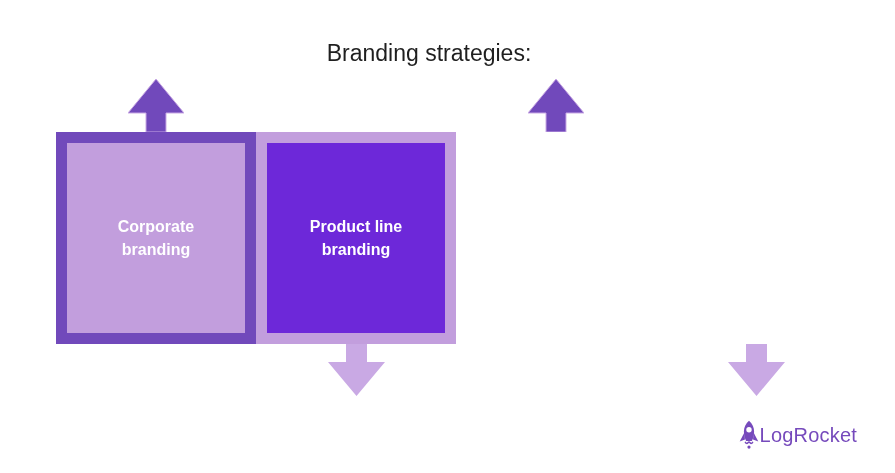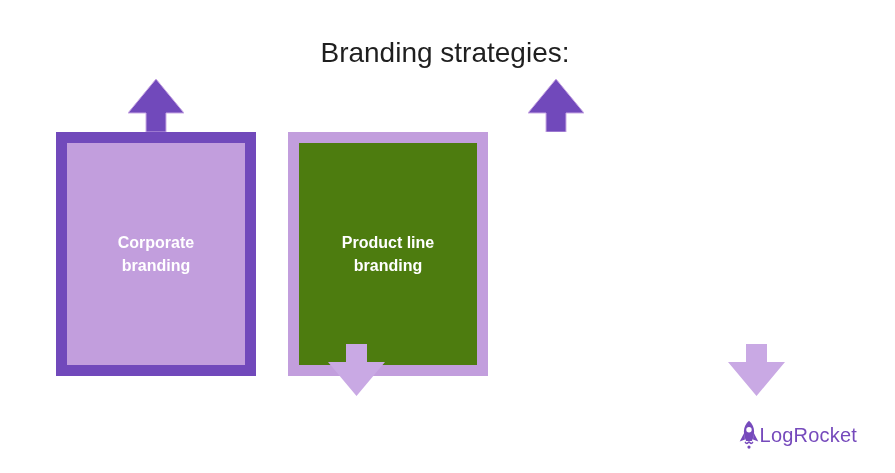--- a/index.html
+++ b/index.html
@@ -7,35 +7,34 @@
     position:relative;
     width:895px;height:473px;
     background:#ffffff;
     overflow:hidden;
     font-family:"Liberation Sans", sans-serif;
   }
   .title{
     position:absolute;
     left:0;top:39px;width:858px;
     text-align:center;
-    font-size:28px;
+    font-size:23px;
     line-height:28px;
     color:#1f1f1f;
     font-weight:400;
-    padding-left:16px;
   }
   .box{
     position:absolute;
     top:132px;
-    width:200px;height:244px;
+    width:200px;height:212px;
     box-sizing:border-box;
     display:flex;align-items:center;justify-content:center;
   }
   .box-light{ border:11px solid #7149bb; background:#c29edd; }
-  .box-dark { border:11px solid #c29edd; background:#4d7c0f;margin-left:32px; }
+  .box-dark { border:11px solid #c29edd; background:#6d28d9; }
   .box-1{left:56px;}  .box-2{left:256px;}
   .box-3{left:456px;} .box-4{left:656px;}
   .box-label{
     max-width:120px;
     text-align:center;
     color:#ffffff;
     font-weight:700;
     font-size:16px;
     line-height:23px;
   }

